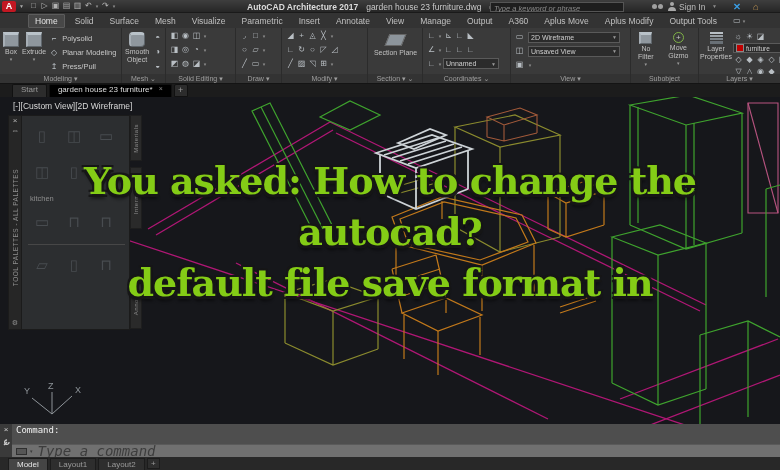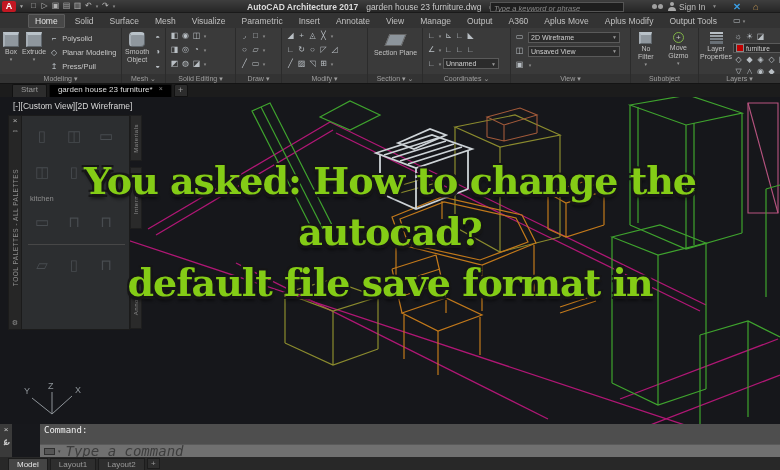--- a/index.html
+++ b/index.html
@@ -105,21 +105,21 @@
            font-family:"DejaVu Serif",serif;font-weight:bold;font-size:38px;line-height:51px;
            color:#84cc16;letter-spacing:-1px;
            text-shadow:2px 3px 0 rgba(22,22,22,.95),-2px -2px 0 rgba(22,22,22,.95),
                        2px -2px 0 rgba(22,22,22,.95),-2px 3px 0 rgba(22,22,22,.95),0 5px 3px rgba(0,0,0,.45);}
   #ucs{position:absolute;left:18px;top:283px;z-index:5;}
   #ucs text{fill:#8e9499;font-size:9px;font-family:"Liberation Sans",sans-serif;}
   
   #cmdpanel{position:absolute;left:0;top:424px;width:780px;height:33px;display:flex;}
   #cmd-rail{width:12px;background:#3a3a3a;display:flex;flex-direction:column;align-items:center;gap:3px;padding-top:2px;box-sizing:border-box;}
   #cmd-rail .cx{color:#cfcfcf;font-size:8px;line-height:8px;}
-  #cmd-main{flex:1;display:flex;flex-direction:column;margin-left:28px;}
+  #cmd-main{flex:1;display:flex;flex-direction:column;}
   #cmd-hist{height:20px;background:#4e4e4e;font-family:"DejaVu Sans Mono",monospace;font-size:9px;
             color:#efefef;line-height:10px;padding:1px 0 0 4px;box-sizing:border-box;}
   #cmd-inputrow{height:13px;background:#707070;border-top:1px solid #5a5a5a;display:flex;align-items:center;
                 gap:3px;padding-left:4px;box-sizing:border-box;}
   .kbd{width:11px;height:7px;background:#565656;border:1px solid #2f2f2f;box-sizing:border-box;}
   #cmd-inputrow .caret-s{color:#3b3b3b;}
   #cmd-input{flex:1;height:11px;background:transparent;border:0;outline:none;
              font-family:"DejaVu Sans Mono",monospace;font-size:14px;color:#222;}
   #cmd-input::placeholder{color:#3d3d3d;font-style:italic;}
   

